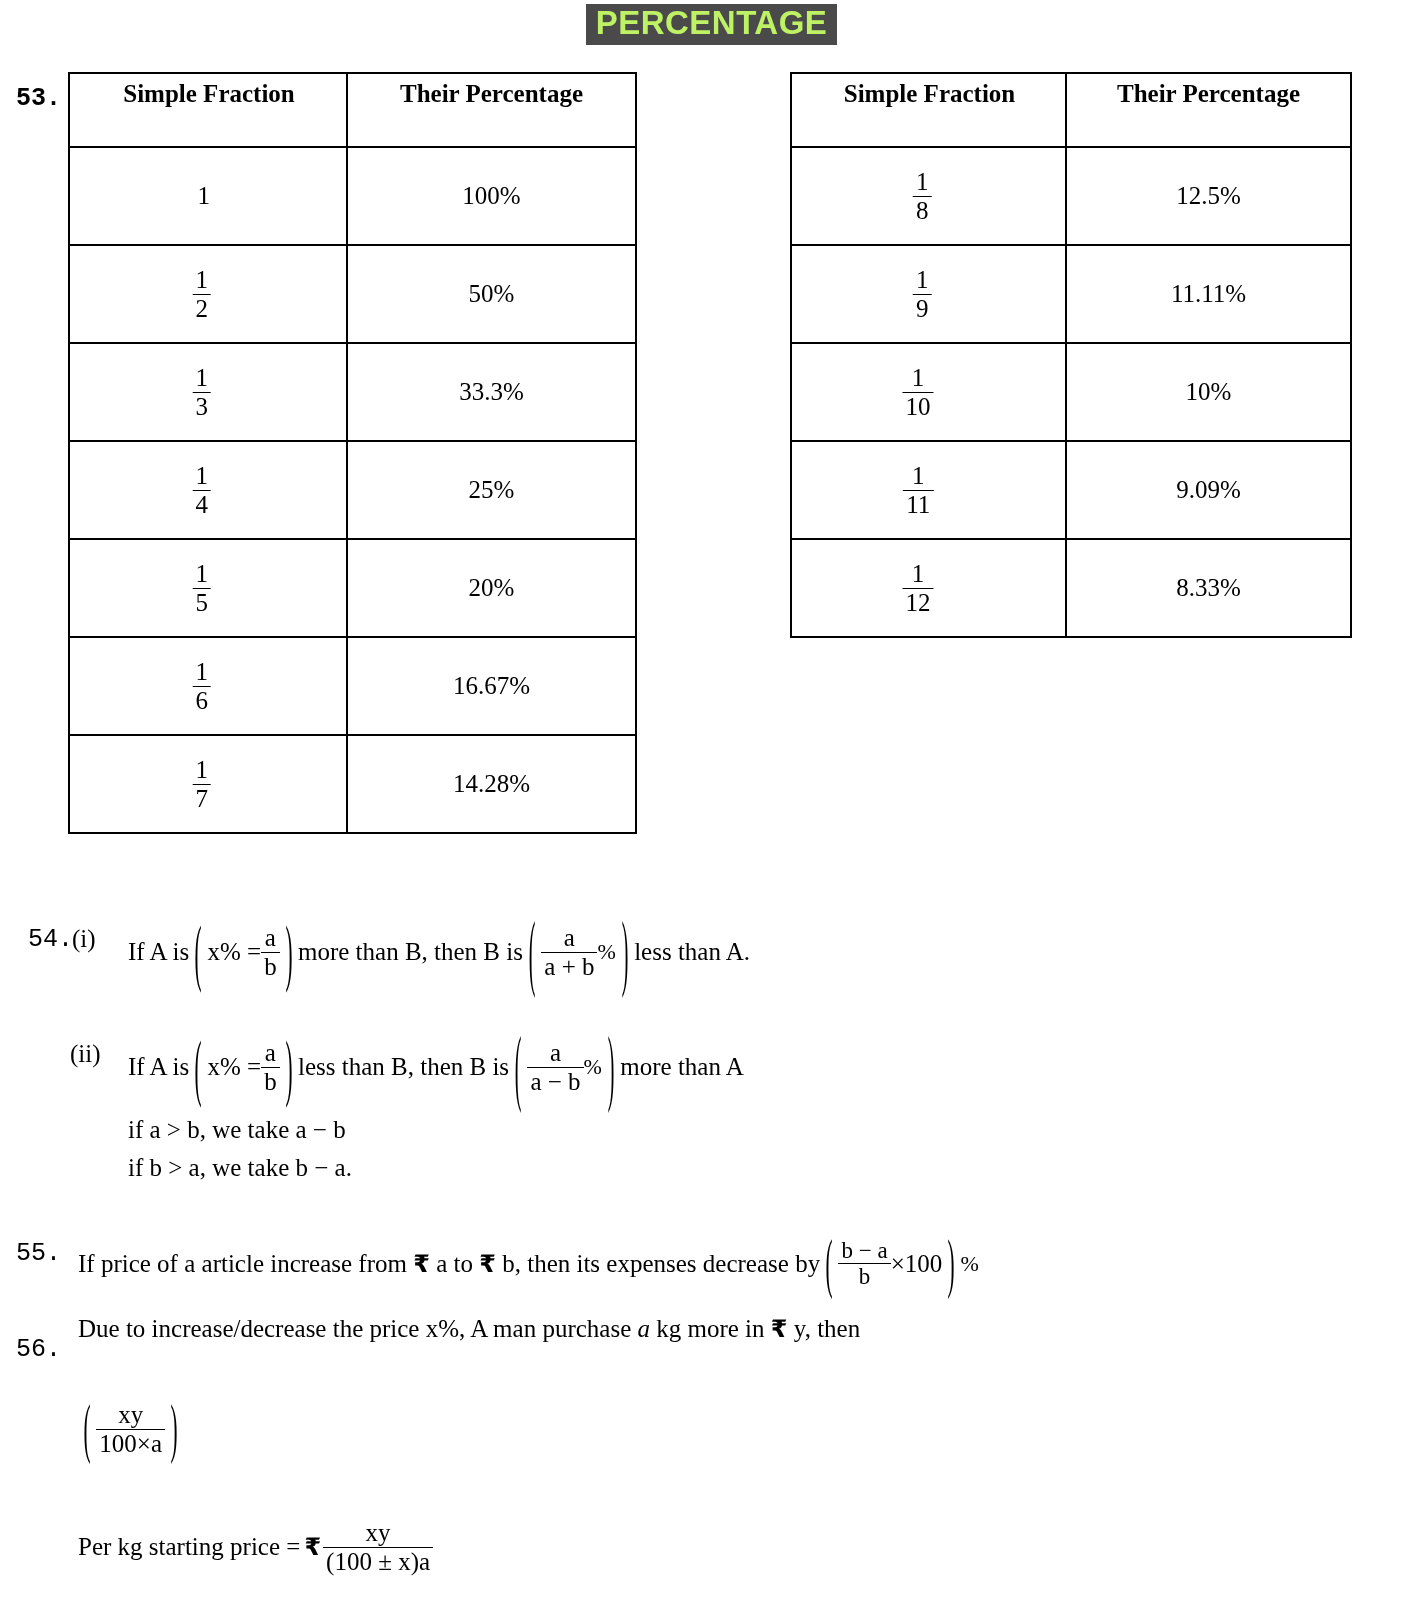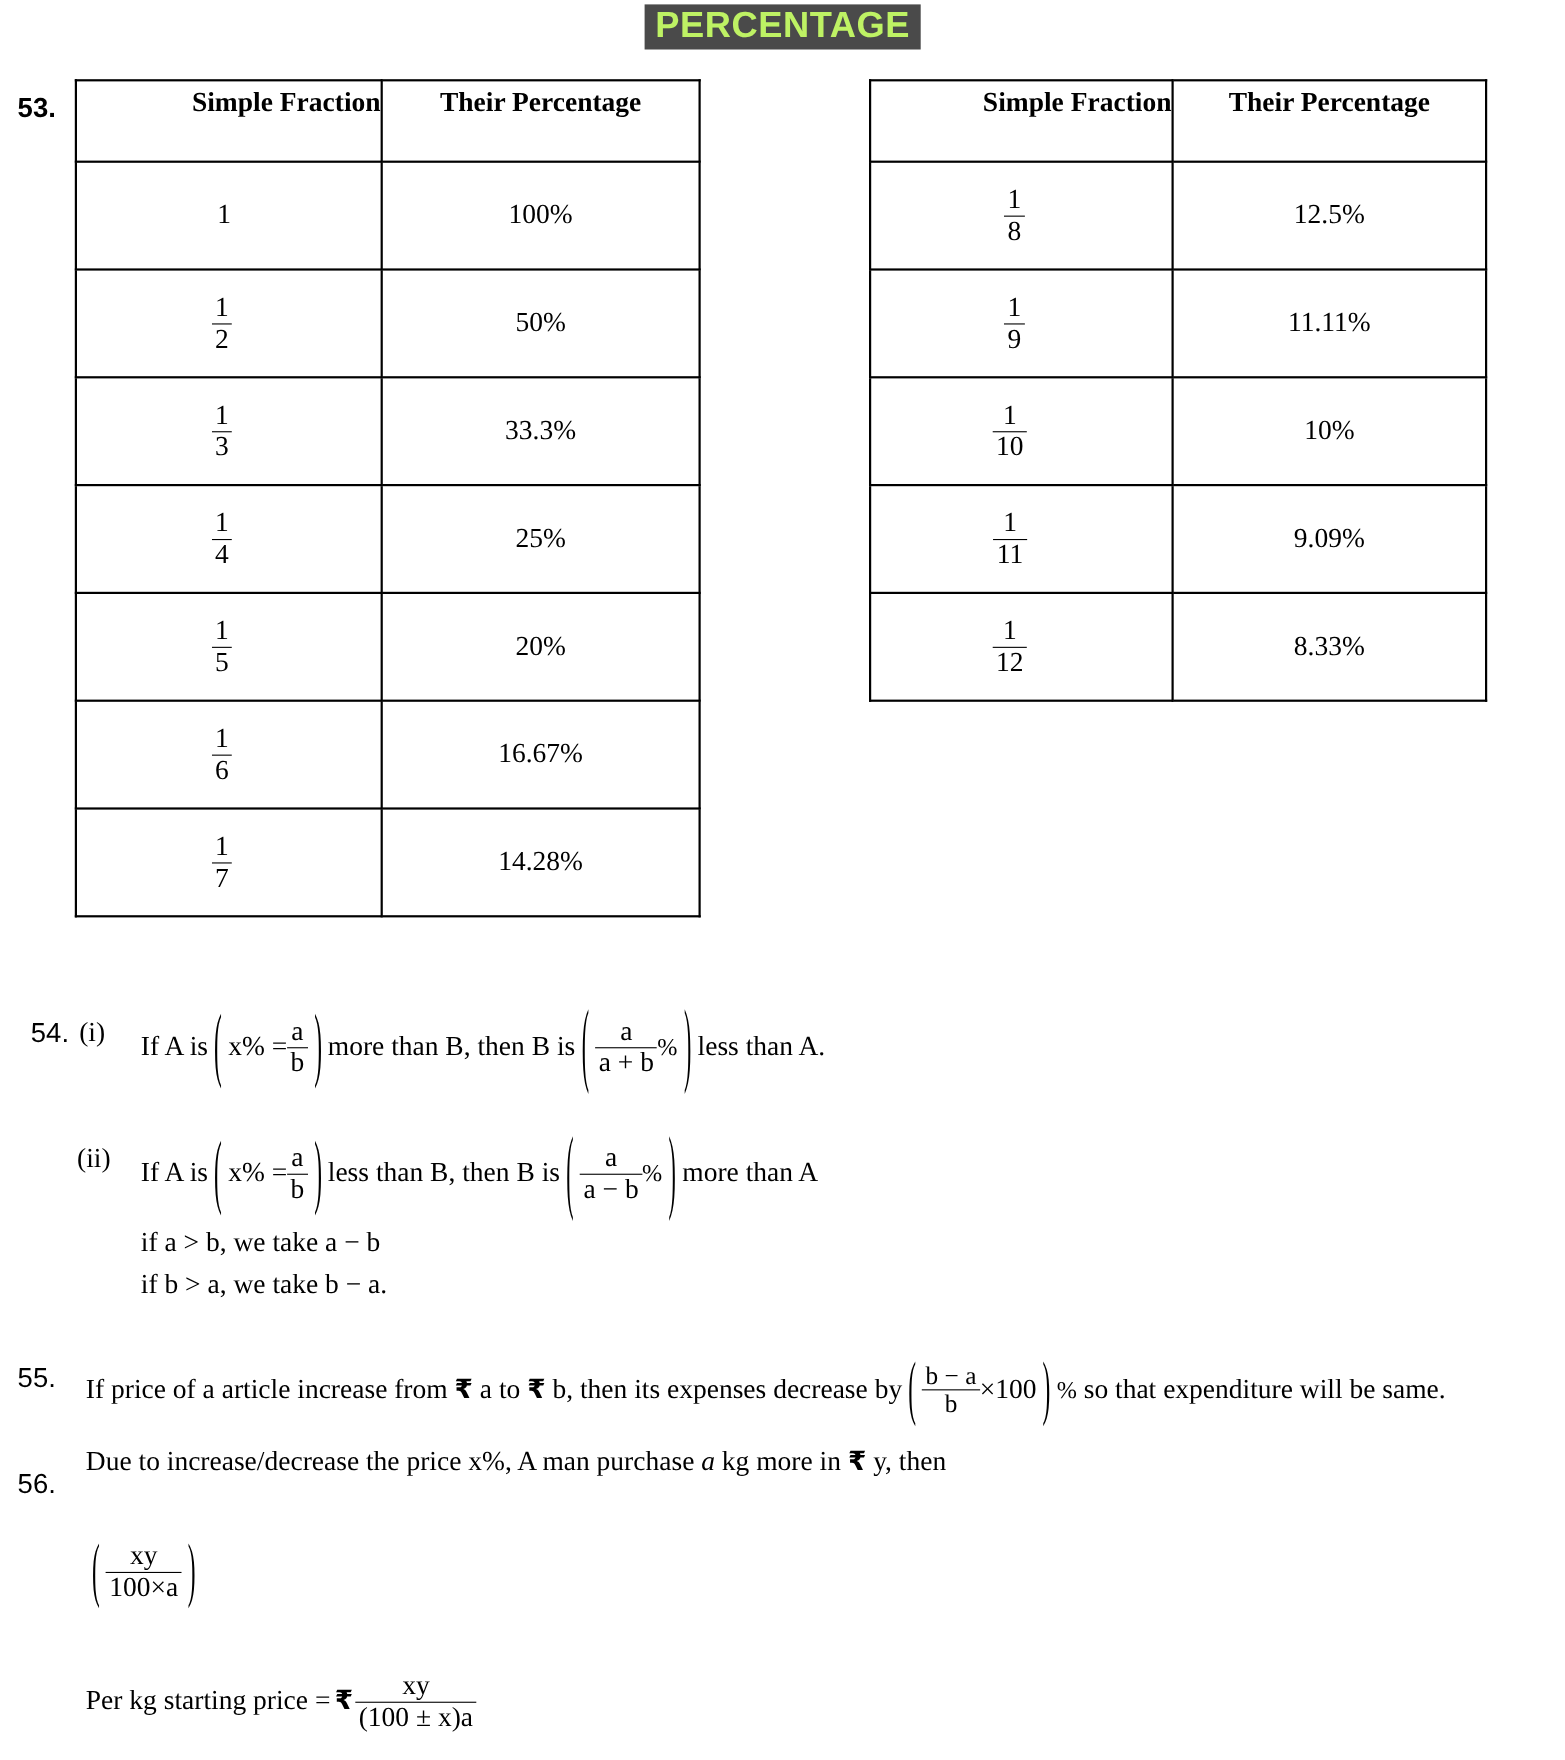--- a/index.html
+++ b/index.html
@@ -34,42 +34,42 @@
     letter-spacing: 0.5px;
     padding: 2px 10px 4px 10px;
     line-height: 1.05;
   }
 
   
   .item-num {
     position: absolute;
     font-size: 25px;
     font-weight: bold;
-    font-family: Liberation Sans, sans-serif;
+    font-family: Liberation Mono, monospace;
   }
   .item-num.plain { font-weight: normal; }
 
   
   .ftable {
     position: absolute;
     border-collapse: collapse;
     table-layout: fixed;
     background: #fff;
   }
   .ftable td, .ftable th {
     border: 2.5px solid #000;
     padding: 0;
     vertical-align: middle;
     font-weight: normal;
   }
   .ftable th {
     font-weight: bold;
     font-size: 25px;
     height: 66px;
-    text-align: right;
+    text-align: center;
     padding-left: 2px;
     vertical-align: top;
     padding-top: 6px;
   }
   .ftable th.center {
     text-align: center;
     padding-left: 0;
     margin-top: 14px;
   }
   .cell-frac {
@@ -302,21 +302,20 @@
     <span class="rupee">₹</span>&nbsp;
     <span>b</span><span>, then its expenses decrease by</span>
     <span class="paren mid">(</span>
     <span class="frac sm">
       <span class="num">b − a</span>
       <span class="den">b</span>
     </span>
     <span>×100</span>
     <span class="paren mid">)</span>
     <span class="pct-out">%</span>&nbsp;
-    <span>so that expenditure will be same.</span>
   </span>
 </div>
 
 <div class="item-num plain" style="left:16px; top:1313px;margin-top:22px;">56.</div>
 
 <div class="para" style="left:78px; top:1313px;">
   <span>Due to increase/decrease the price x%, A man purchase</span>
   <span class="ital">a</span>
   <span>kg more in</span>
   <span class="rupee">₹</span>

